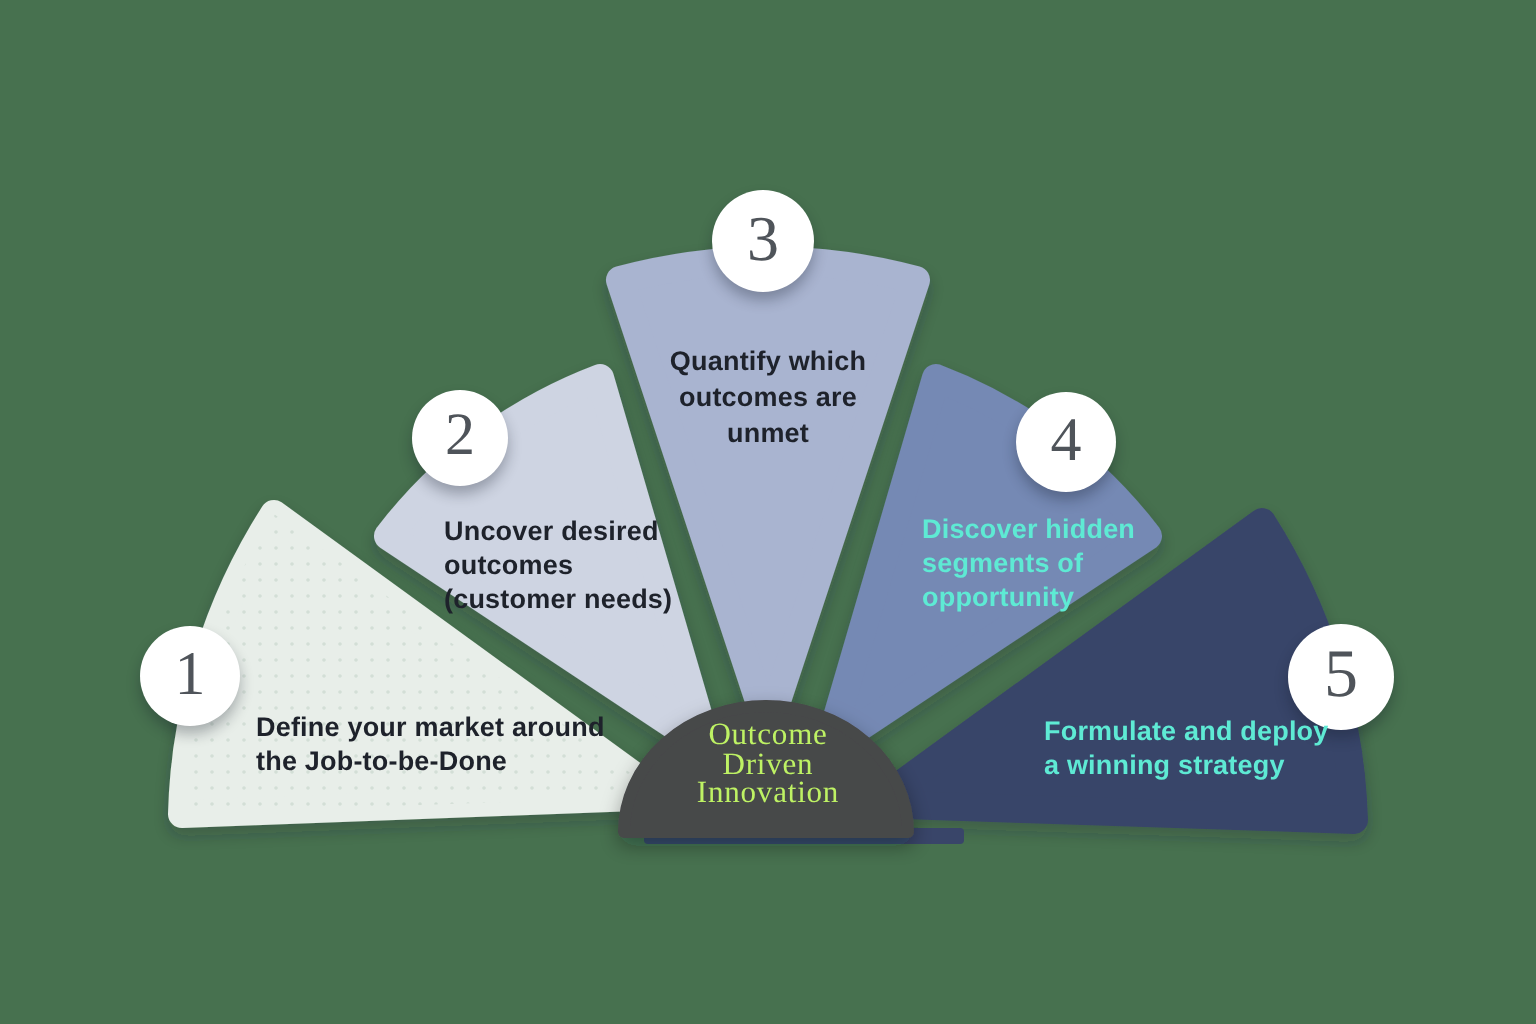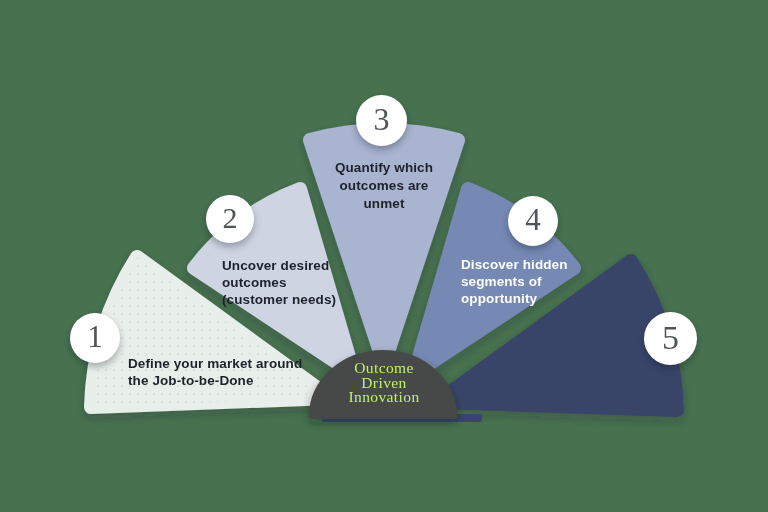--- a/index.html
+++ b/index.html
@@ -17,25 +17,25 @@
   
   .seg-label {
     position: absolute;
     font-size: 13.5px;
     line-height: 17px;
     font-weight: 700;
     letter-spacing: 0.1px;
     white-space: pre-line;
   }
   .seg-label.dark  { color: #1E222B; }
-  .seg-label.light { color: #ffffff; }
+  .seg-label.light { color: #5eead4; }
 
   .seg-label-1 { left: 128px; top: 355px; width: 190px; }
   .seg-label-2 { left: 222px; top: 257px; width: 150px; }
-  .seg-label-3 { left: 309px; top: 159px; width: 150px; text-align: center; line-height: 18px; }
+  .seg-label-3 { left: 309px; top: 172px; width: 150px; text-align: center; line-height: 18px; }
   .seg-label-4 { left: 461px; top: 256px; width: 150px; }
   .seg-label-5 { left: 522px; top: 357px; width: 170px; }
 
   
   .badge {
     position: absolute;
     background: #FFFFFF;
     border-radius: 50%;
     display: flex;
     align-items: center;
@@ -117,18 +117,20 @@
 outcomes
 (customer needs)</div>
   <div class="seg-label dark seg-label-1">Define your market around
 the Job-to-be-Done</div>
   <div class="seg-label dark seg-label-3">Quantify which
 outcomes are
 unmet</div>
   <div class="seg-label light seg-label-4">Discover hidden
 segments of
 opportunity</div>
+  <div class="seg-label light seg-label-5">Formulate and deploy
+a winning strategy</div>
 
   <div class="center-title">Outcome
 Driven
 Innovation</div>
 
 </div>
 
 </body></html>

